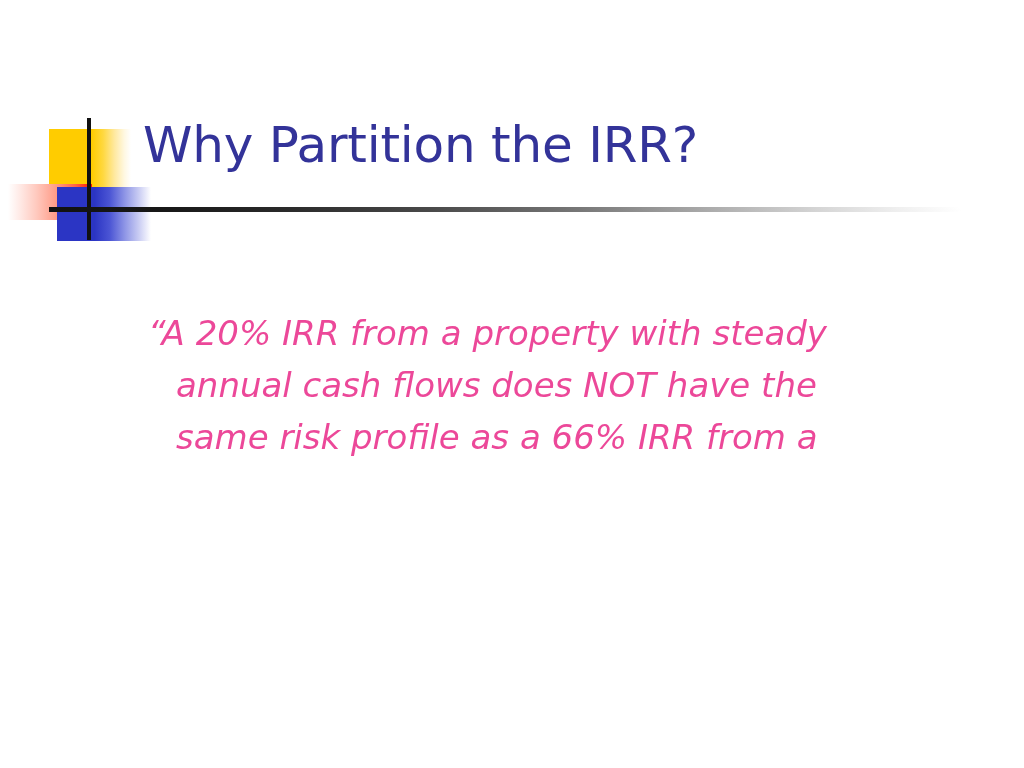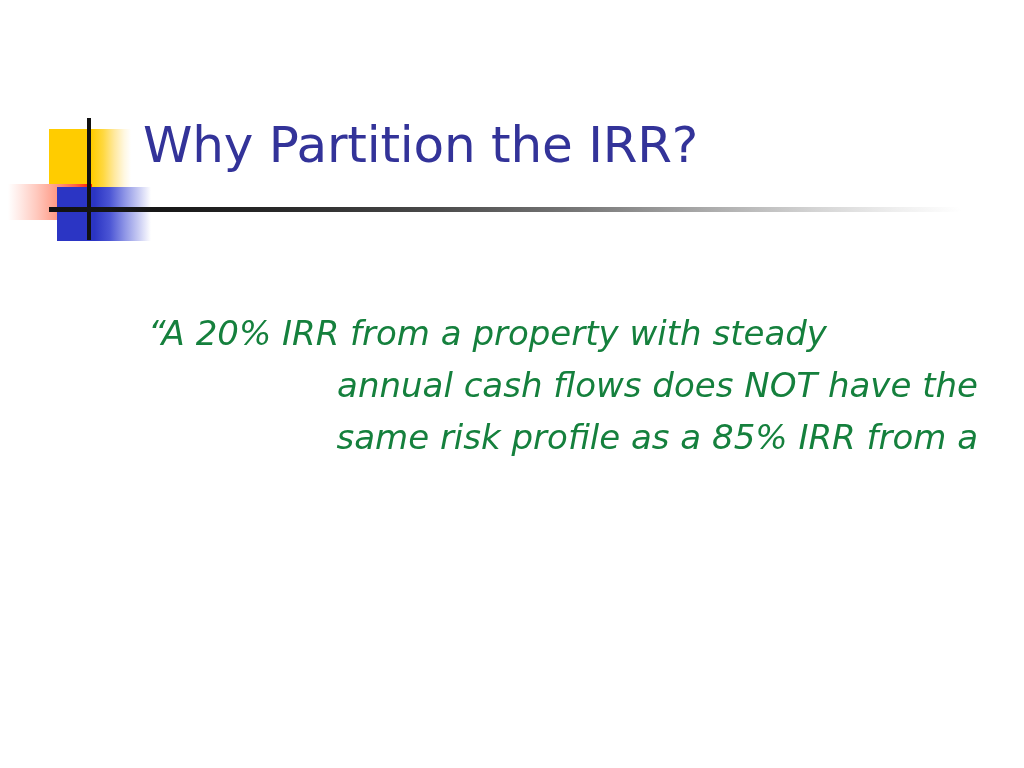--- a/index.html
+++ b/index.html
@@ -105,43 +105,42 @@
     top: 298px;
     width: 830px;
   }
 
   .quote-line {
     font-family: "DejaVu Sans", sans-serif;
     font-style: italic;
     font-size: 34px;
     font-weight: 400;
     line-height: 52px;
-    color: #15803d;
+    color: #ec4899;
     white-space: pre;
     text-indent: 0;
   }
   .quote-line.indented {
     padding-left: 28px;
-    text-align: right;
   }
 </style>
 </head>
 <body>
 
 <div id="slide">
 
   <div class="ornament">
     <div class="sq-yellow"></div>
     <div class="sq-red"></div>
     <div class="sq-blue"></div>
     <div class="rule-vertical"></div>
     <div class="rule-horizontal"></div>
   </div>
 
   <div class="slide-title">Why Partition the IRR?</div>
 
   <div class="body-block">
     <div class="quote-line">“A 20% IRR from a property with steady</div>
     <div class="quote-line indented">annual cash flows does NOT have the</div>
-    <div class="quote-line indented">same risk profile as a 85% IRR from a</div>
+    <div class="quote-line indented">same risk profile as a 66% IRR from a</div>
   </div>
 
 </div>
 
 </body></html>

